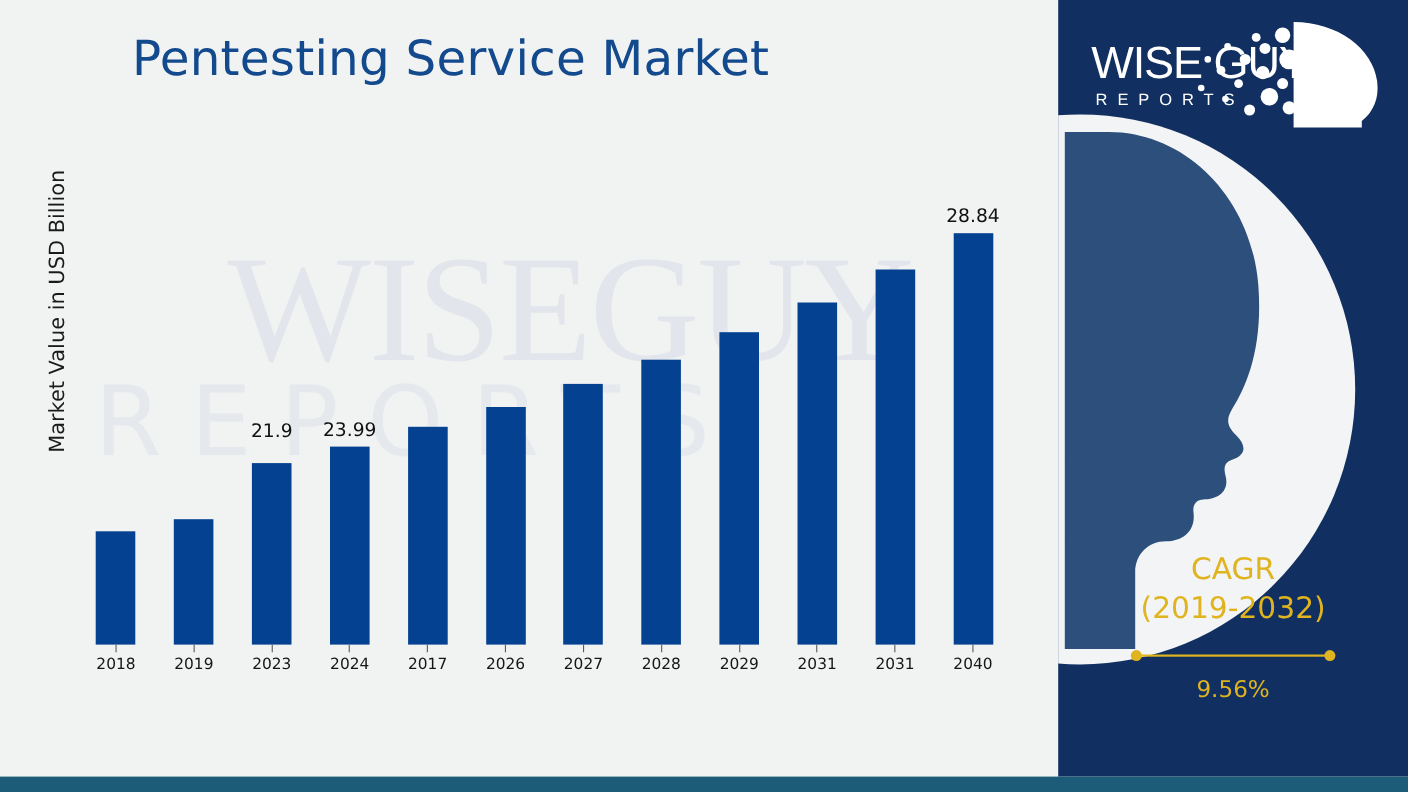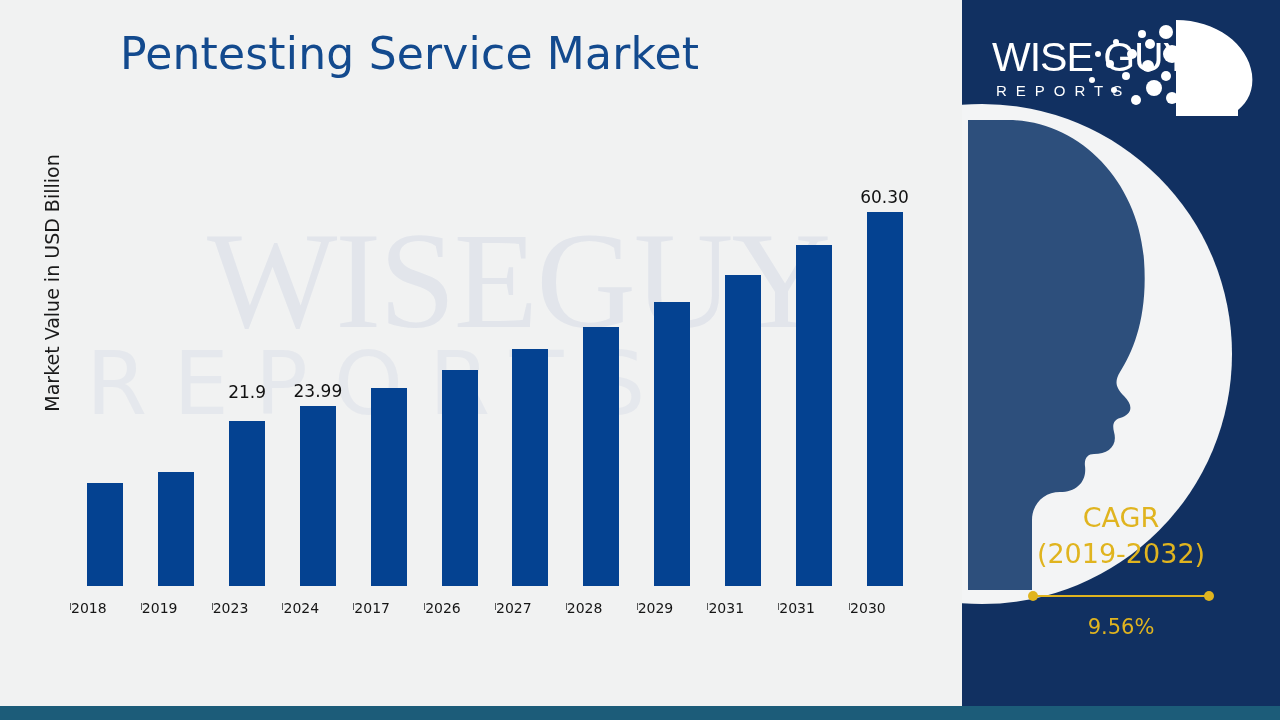--- a/index.html
+++ b/index.html
@@ -45,21 +45,21 @@
   
   .plot{position:absolute;left:70px;top:150px;width:850px;height:436px;}
   .bars{position:absolute;left:0;bottom:0;width:100%;height:436px;display:flex;align-items:flex-end;}
   .bar-slot{flex:1 1 0;position:relative;height:100%;display:flex;flex-direction:column;justify-content:flex-end;align-items:center;}
   .bar{width:36px;background:#044291;}
   .bar-label{
     position:absolute;left:50%;transform:translateX(-50%);
     font-size:17px;color:#111;white-space:nowrap;
   }
   .x-axis{position:absolute;left:70px;top:586px;width:850px;height:40px;display:flex;}
-  .tick-slot{flex:1 1 0;position:relative;display:flex;flex-direction:row;align-items:center;}
+  .tick-slot{flex:1 1 0;position:relative;display:flex;flex-direction:column;align-items:center;}
   .tick-mark{width:1px;height:7px;background:#5a5a5a;}
   .tick-text{margin-top:3px;font-size:14px;color:#161616;}
 
   
   .right-panel{
     position:absolute;left:962px;top:0;width:318px;height:706px;
     background:#113061;overflow:hidden;
   }
   .deco-circle{
     position:absolute;left:-230px;top:104px;width:500px;height:500px;
@@ -138,21 +138,21 @@
           <div class="bar-slot">
             <div class="bar" style="height: 284px; background: rgb(4, 66, 145);"></div>
           </div>
           <div class="bar-slot">
             <div class="bar" style="height: 311px; background: rgb(4, 66, 145);"></div>
           </div>
           <div class="bar-slot">
             <div class="bar" style="height: 341px; background: rgb(4, 66, 145);"></div>
           </div>
           <div class="bar-slot">
-            <div class="bar-label" style="bottom: 379px;">60.30</div>
+            <div class="bar-label" style="bottom: 379px;">28.84</div>
             <div class="bar" style="height: 374px; background: rgb(4, 66, 145);"></div>
           </div>
         </div>
     </div>
 
     <div class="x-axis" id="xaxis">
         <div class="tick-slot">
           <div class="tick-mark"></div>
           <div class="tick-text">2018</div>
         </div>
@@ -191,21 +191,21 @@
         <div class="tick-slot">
           <div class="tick-mark"></div>
           <div class="tick-text">2031</div>
         </div>
         <div class="tick-slot">
           <div class="tick-mark"></div>
           <div class="tick-text">2031</div>
         </div>
         <div class="tick-slot">
           <div class="tick-mark"></div>
-          <div class="tick-text">2030</div>
+          <div class="tick-text">2040</div>
         </div>
       </div>
 
   </div>
 
   <div class="right-panel">
 
     <div class="deco-circle"></div>
 
     <svg class="head-silhouette" viewBox="0 0 230 500">

